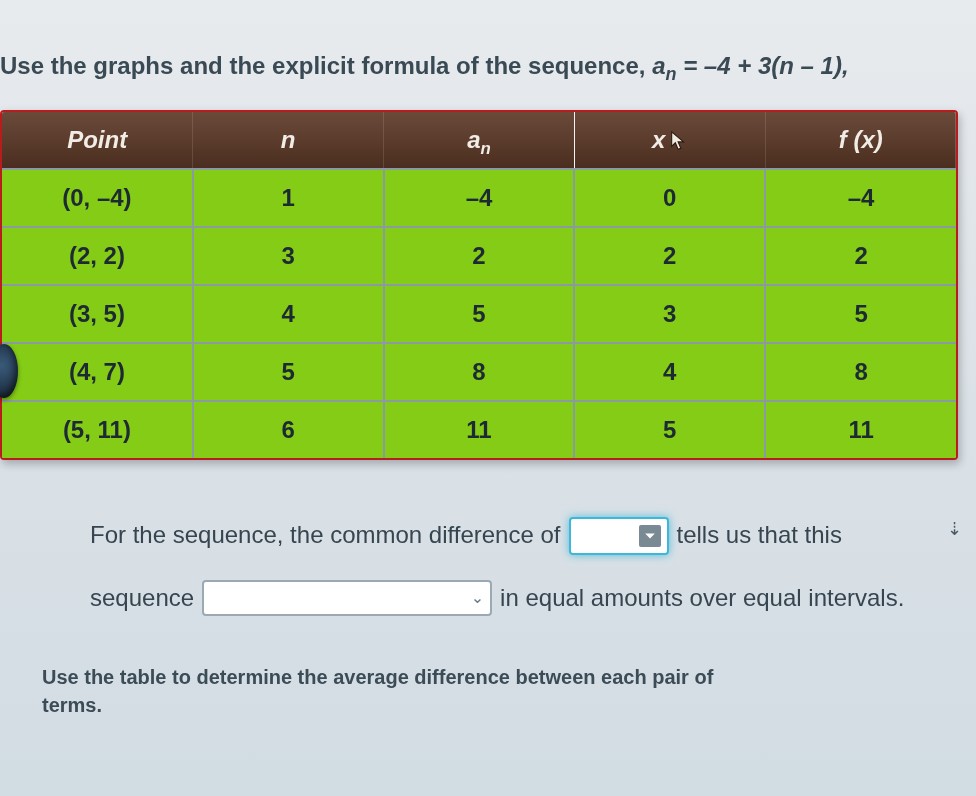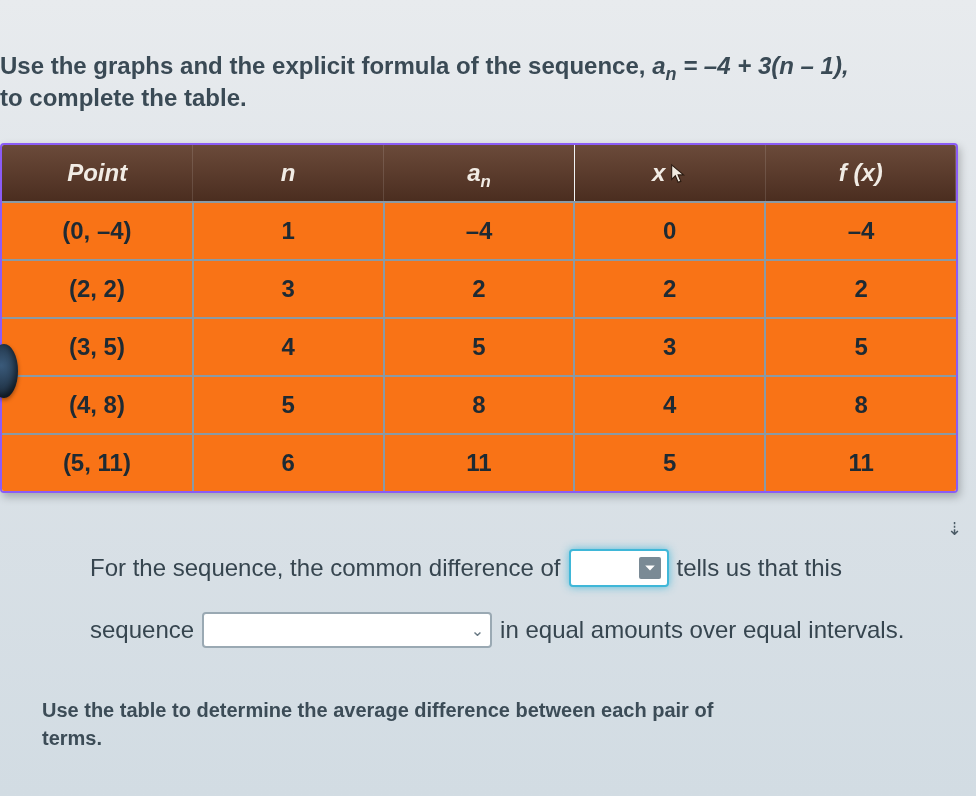--- a/index.html
+++ b/index.html
@@ -21,21 +21,21 @@
       padding: 0 0 0 0;
       margin-top: 40px;
     }
     .formula-part {
       font-style: italic;
       font-weight: 700;
     }
     .sub { font-size: 0.75em; font-style: italic; font-weight: 700; position: relative; top: 6px; }
     .table-wrap {
       margin-top: 28px;
-      border: 2px solid #8b5cf6;
+      border: 2px solid #b91c1c;
       border-radius: 4px;
       box-shadow: 2px 4px 8px rgba(0,0,0,0.25);
       overflow: hidden;
       background: #f0f2f4;
     }
     table { width: 100%; border-collapse: collapse; table-layout: fixed; }
     thead tr {
       background: linear-gradient(180deg, #6b4a3a 0%, #4a2d1f 100%);
       color: #f1ece5;
     }
@@ -49,21 +49,21 @@
     }
     th:last-child { border-right: none; margin-left: 33px; }
     td {
       padding: 14px 8px;
       text-align: center;
       font-size: 24px;
       font-weight: 700;
       color: #1e2a33;
       border-top: 2px solid #8a9aa5;
       border-right: 2px solid #8a9aa5;
-      background: #f97316;
+      background: #84cc16;
     }
     td:last-child { border-right: none; }
     .hdr-an { position: relative; }
     .hdr-an .a { font-style: italic; }
     .hdr-an .nsub { font-size: 0.7em; position: relative; top: 6px; font-style: italic; }
     .hdr-x { position: relative; }
     .cursor-icon {
       display: inline-block;
       width: 22px; height: 22px;
       position: relative;
@@ -136,21 +136,20 @@
       color: #4a5a65;
       font-size: 18px;
     }
   </style>
 </head>
 <body>
 
 <div class="instruction-line">
   <span>Use the graphs and the explicit formula of the sequence, </span><span class="formula-part">a</span><span class="sub">n</span><span class="formula-part"> = –4 + 3(n – 1),</span>
   <br>
-  <span>to complete the table.</span>
 </div>
 
 <div class="table-wrap">
   <table>
     <thead>
       <tr>
         <th>Point</th>
         <th>n</th>
         <th class="hdr-an">
           <span class="a">a</span><span class="nsub">n</span>
@@ -181,21 +180,21 @@
           <td>2</td>
         </tr>
         <tr>
           <td>(3, 5)</td>
           <td>4</td>
           <td>5</td>
           <td>3</td>
           <td>5</td>
         </tr>
         <tr>
-          <td>(4, 8)</td>
+          <td>(4, 7)</td>
           <td>5</td>
           <td>8</td>
           <td>4</td>
           <td>8</td>
         </tr>
         <tr>
           <td>(5, 11)</td>
           <td>6</td>
           <td>11</td>
           <td>5</td>

